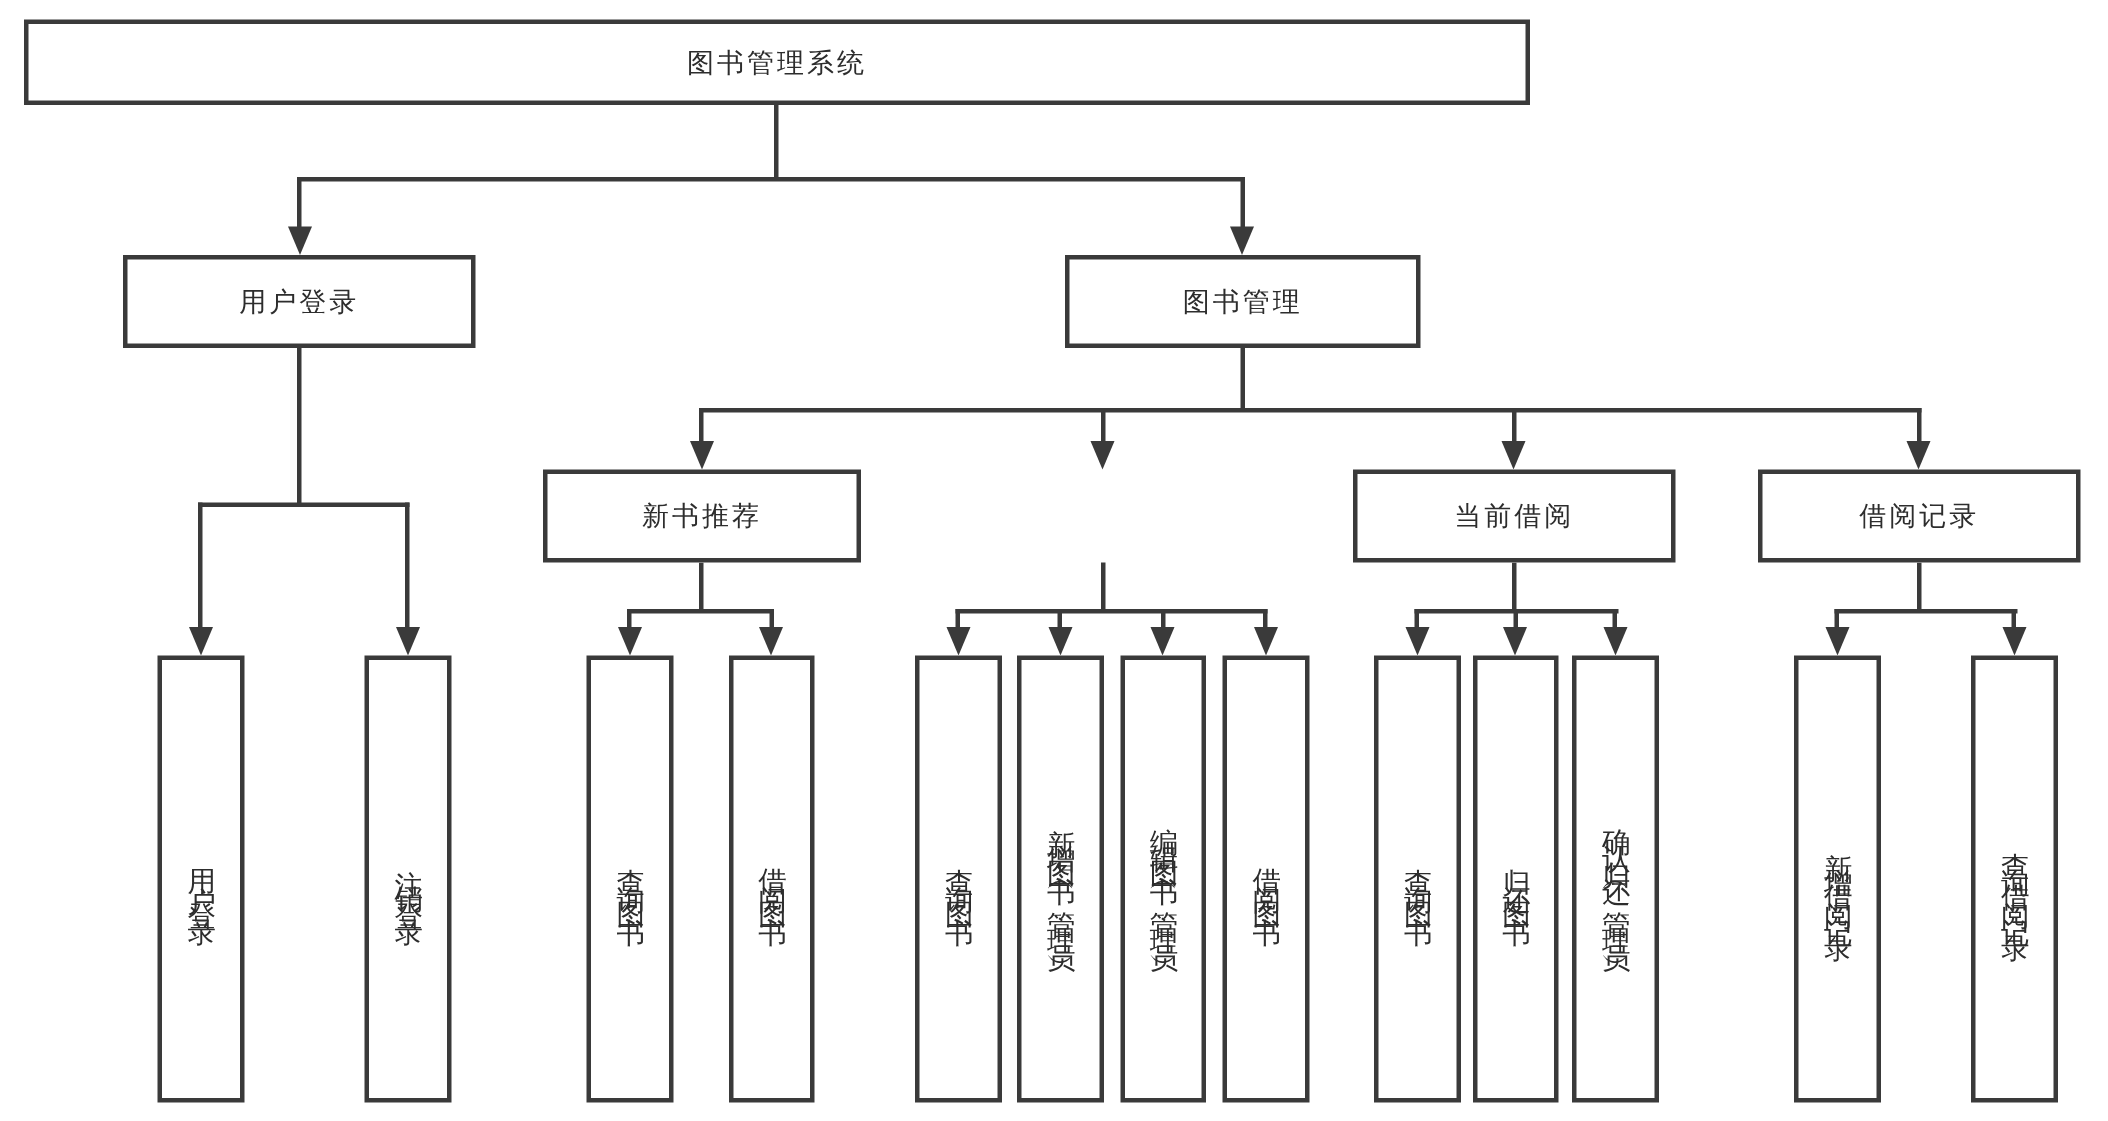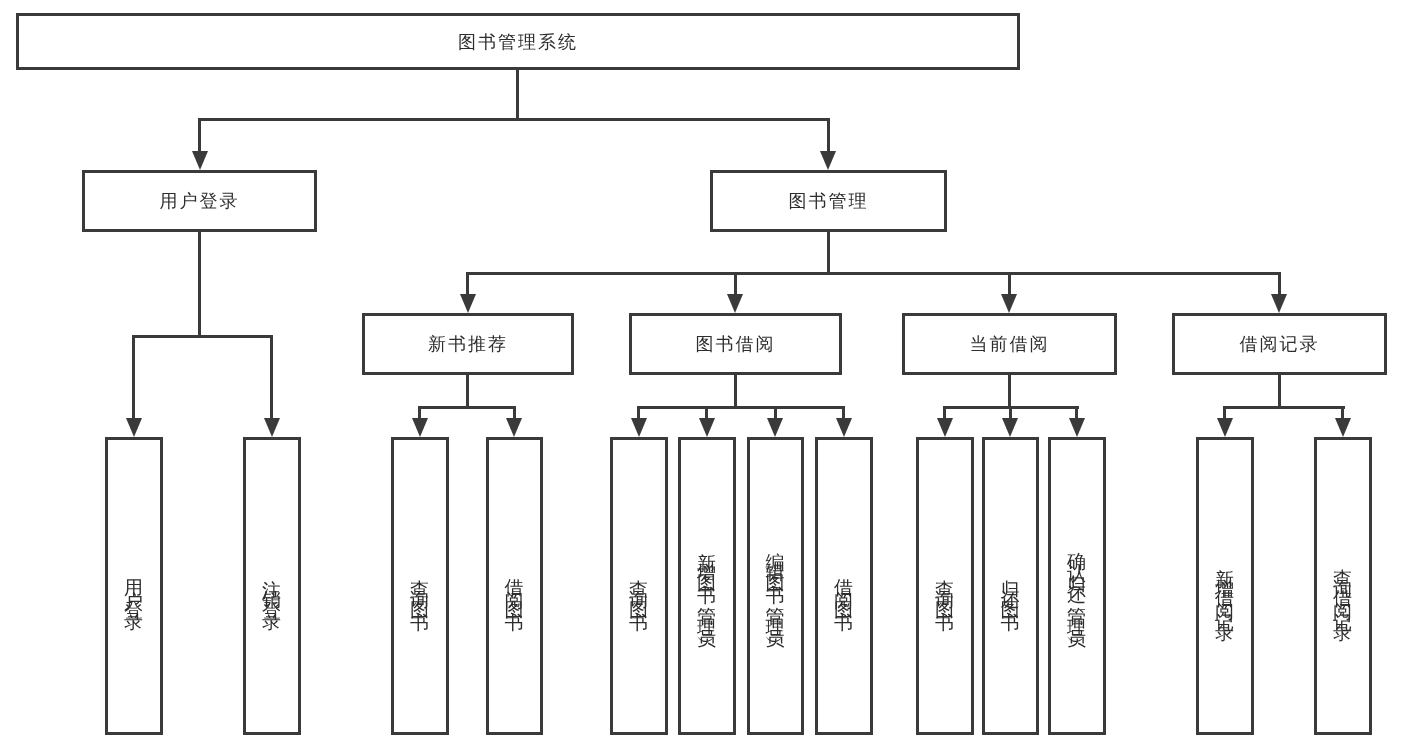--- a/index.html
+++ b/index.html
@@ -55,23 +55,20 @@
 
   <div class="box" style="left:82px;top:170px;width:235px;height:62px">
     <span>用户登录</span>
   </div>
   <div class="box" style="left:362px;top:313px;width:212px;height:62px">
     <span>新书推荐</span>
   </div>
 
   <div class="box" style="left:710px;top:170px;width:237px;height:62px">
     <span>图书管理</span>
-  </div>
-  <div class="box" style="left:629px;top:313px;width:213px;height:62px">
-    <span>图书借阅</span>
   </div>
   <div class="box" style="left:1172px;top:313px;width:215px;height:62px">
     <span>借阅记录</span>
   </div>
   <div class="box" style="left:902px;top:313px;width:215px;height:62px">
     <span>当前借阅</span>
   </div>
 
   <div class="vbox" style="left:105px;width:58px">
     <span>用户登录</span>

